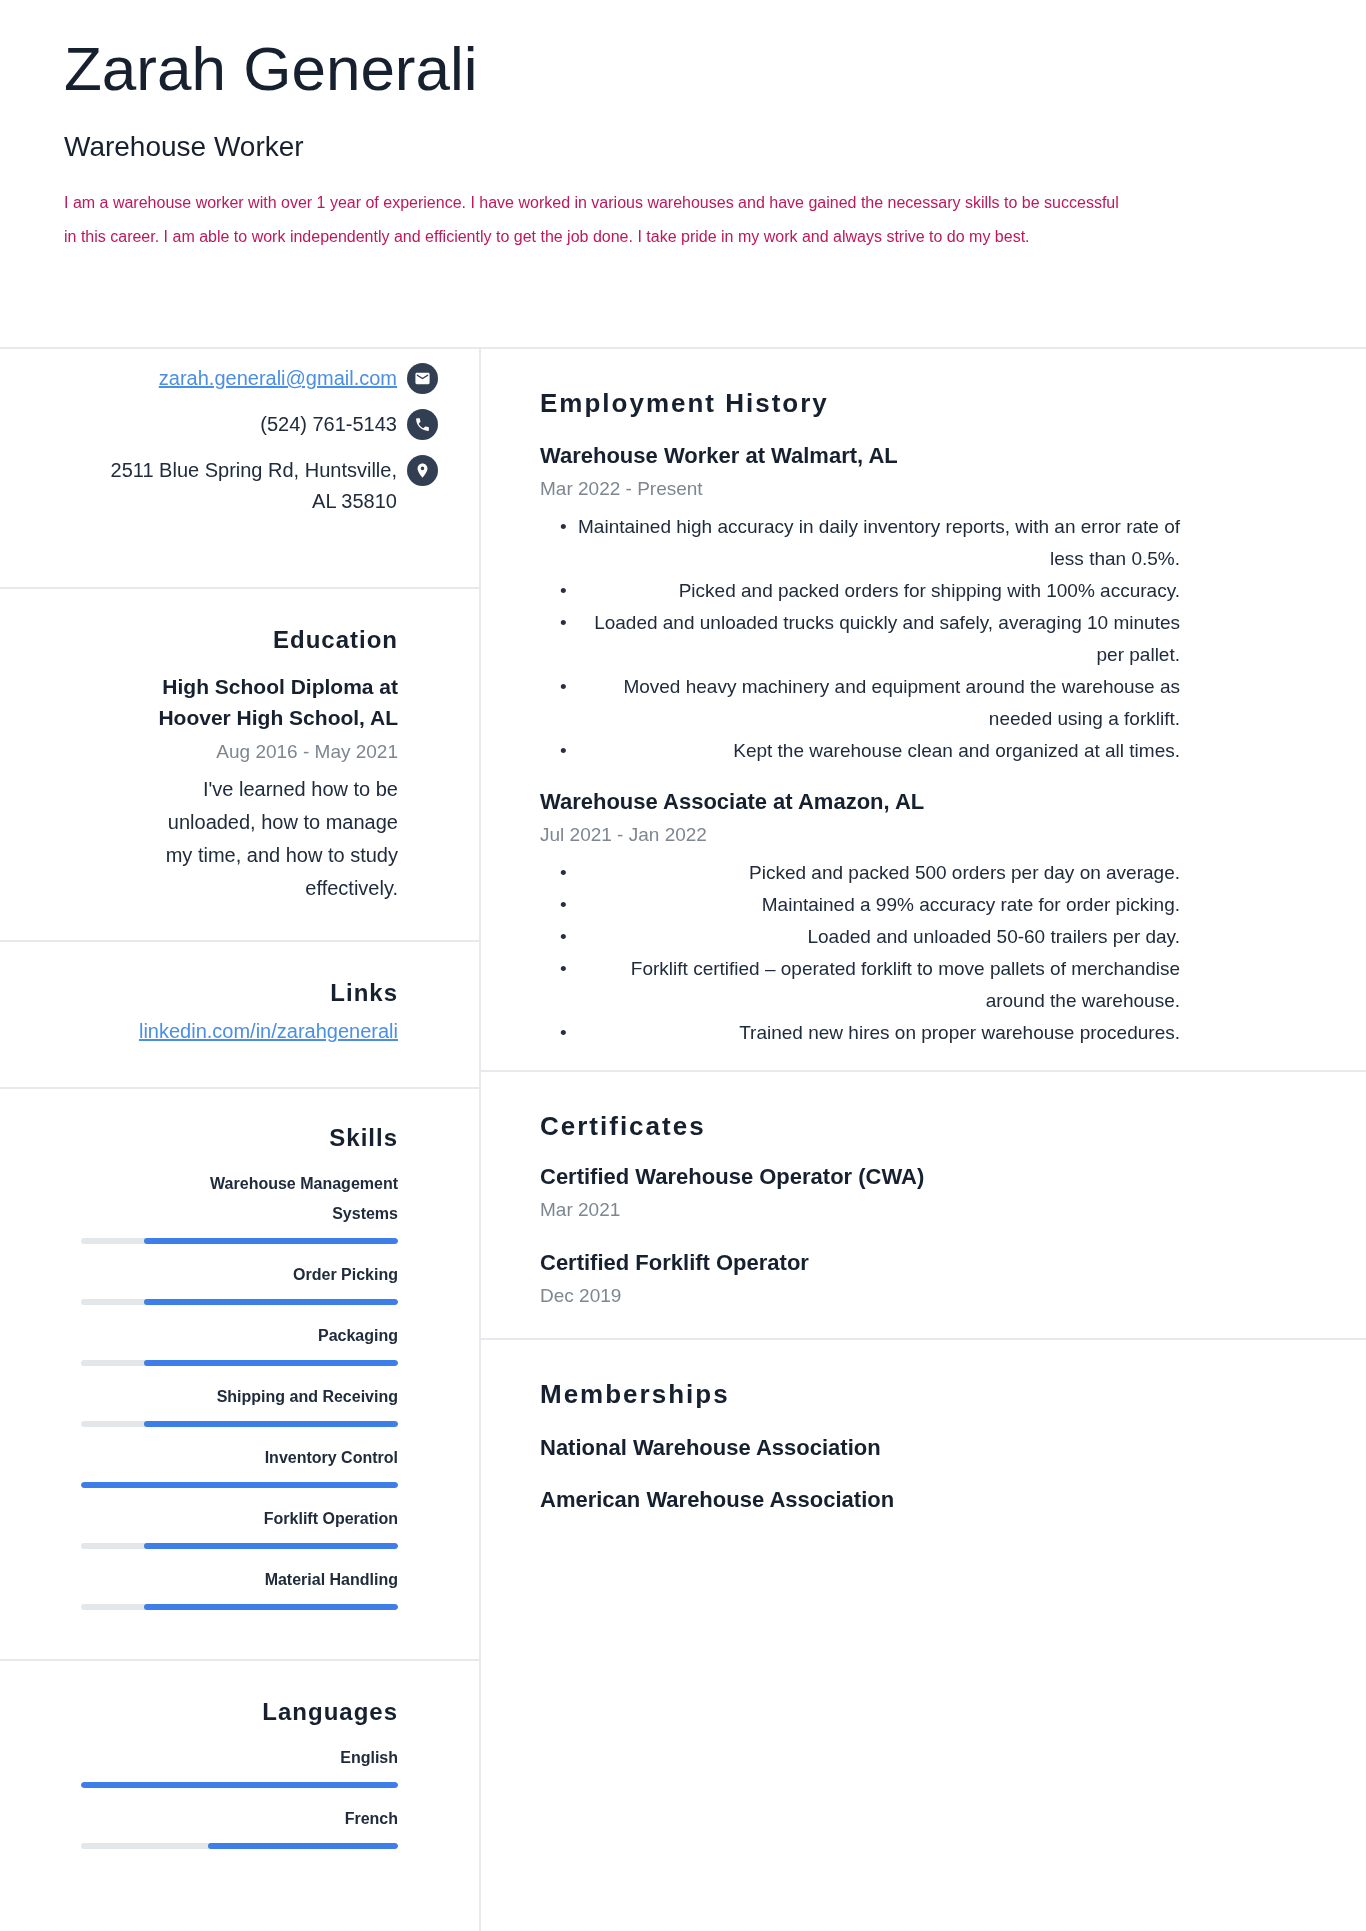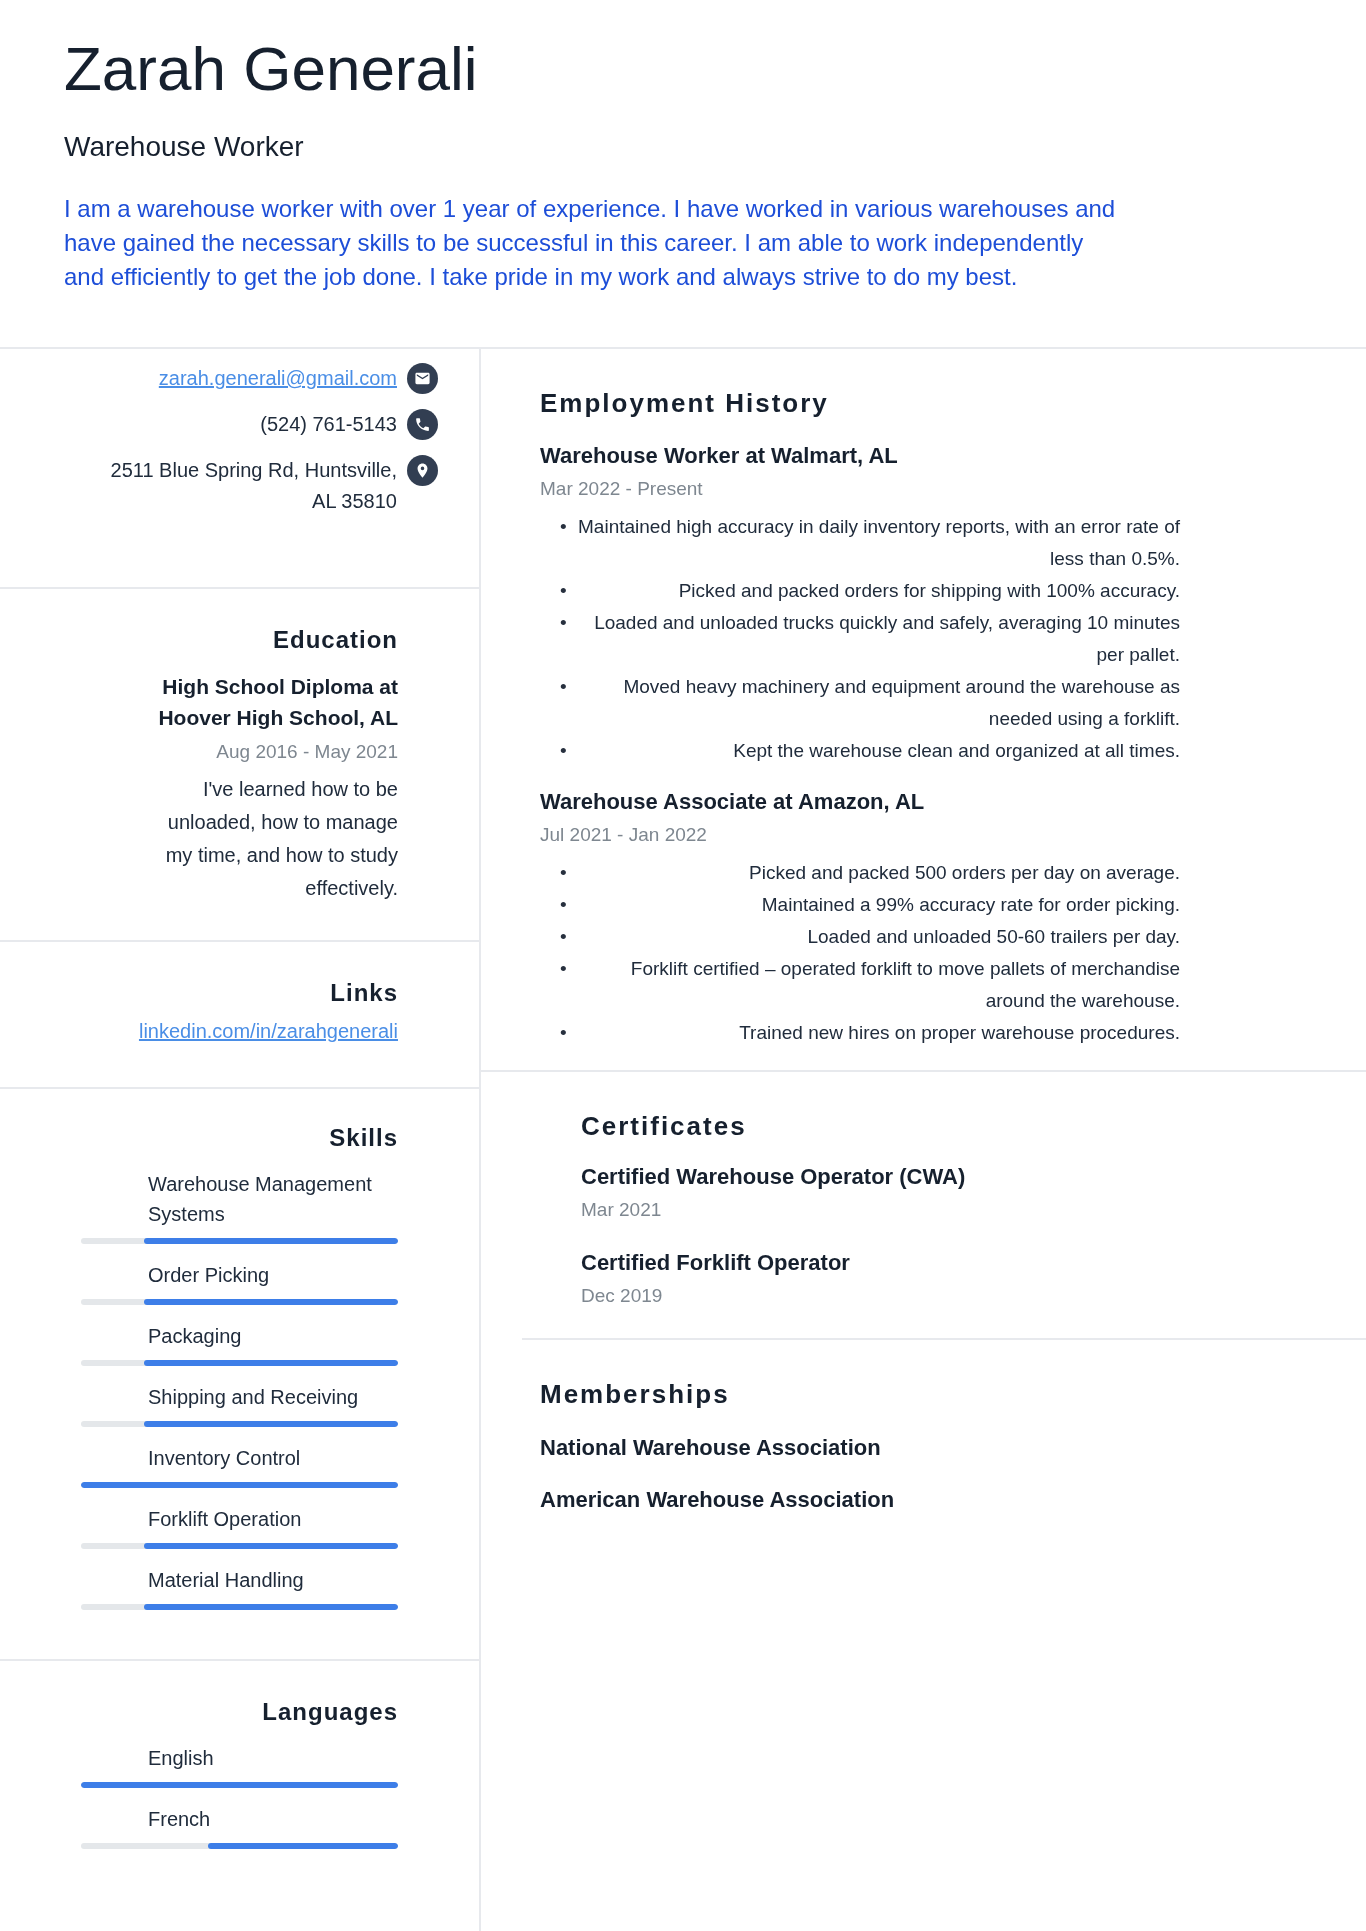--- a/index.html
+++ b/index.html
@@ -5,21 +5,21 @@
   html,body { margin:0; padding:0; background:#fff; }
   .page {
     position:relative; width:1366px; height:1931px; background:#ffffff;
     font-family:"Liberation Sans", sans-serif; color:#202c3c; overflow:hidden;
   }
   
   .header { box-sizing:border-box; height:349px; padding:34px 64px 0 64px;
             border-bottom:2px solid #e7e9ed; }
   .name { font-size:62px; line-height:69px; font-weight:400; color:#16202e; letter-spacing:0; }
   .job-title { font-size:28px; line-height:36px; font-weight:400; color:#16202e; margin-top:26px; }
-  .summary { font-size:24px; line-height:34px; margin-top:27px; max-width:1060px; color:#1d4ed8; }
+  .summary { font-size:16px; line-height:34px; margin-top:21px; max-width:1060px; color:#be185d; }
 
   
   .columns { display:flex; align-items:stretch; height:1582px; }
   aside { box-sizing:border-box; width:481px; border-right:2px solid #e7e9ed; }
   .side-sec { box-sizing:border-box; border-bottom:2px solid #e7e9ed; padding:0 41px 0 64px; }
   .side-sec.last { border-bottom:none; }
   .side-heading { font-size:24px; font-weight:700; letter-spacing:1px; color:#16202e;
                   text-align:right; margin-right:40px; line-height:30px; }
 
   
@@ -41,33 +41,33 @@
   .edu-desc { font-size:20px; line-height:33px; text-align:right; margin:8px 40px 0 auto; max-width:250px; }
 
   
   .sec-links { height:147px; padding-top:36px; }
   .side-link { display:block; text-align:right; margin:10px 40px 0 0; font-size:20px; line-height:26px; }
 
   
   .sec-skills { height:572px; padding-top:34px; }
   .sec-languages { padding-top:36px; }
   .meter-item { margin-top:16px; }
-  .meter-label { font-size:20px; line-height:30px; 
-                 margin-left:auto; margin-right:40px; max-width:250px; }
+  .meter-label { font-size:16px; line-height:30px; text-align:right;
+                 margin-left:auto; margin-right:40px; max-width:250px;font-weight:bold; }
   .bar { position:relative; height:6px; border-radius:3px; background:#e4e7ea;
          margin:9px 40px 0 17px; overflow:hidden; }
   .bar-fill { position:absolute; right:0; top:0; height:100%; border-radius:3px; background:#3d7ee8; }
 
   
   main { flex:1; box-sizing:border-box; }
   .main-sec { box-sizing:border-box; border-bottom:2px solid #e7e9ed; padding:38px 40px 0 59px; }
   .main-sec.last { border-bottom:none; }
   .main-heading { font-size:26px; font-weight:700; letter-spacing:2px; color:#16202e; line-height:32px; }
   .sec-employment { height:723px; }
-  .sec-certificates { height:268px;margin-left:41px; }
+  .sec-certificates { height:268px; }
 
   .job { margin-top:22px; max-width:640px; }
   .job.second { margin-top:20px; }
   .item-title { font-size:22px; font-weight:700; color:#16202e; line-height:29px; }
   .item-date { font-size:19px; color:#7e8790; margin-top:6px; line-height:25px; }
   .job ul { list-style:none; margin:10px 0 0 0; padding:0 0 0 37px; max-width:603px; }
   .job li { position:relative; font-size:19px; line-height:32px;text-align:right; }
   .job li::before { content:"\2022"; position:absolute; left:-17px; top:0; color:#27303e; }
 
   .cert { margin-top:20px; }

